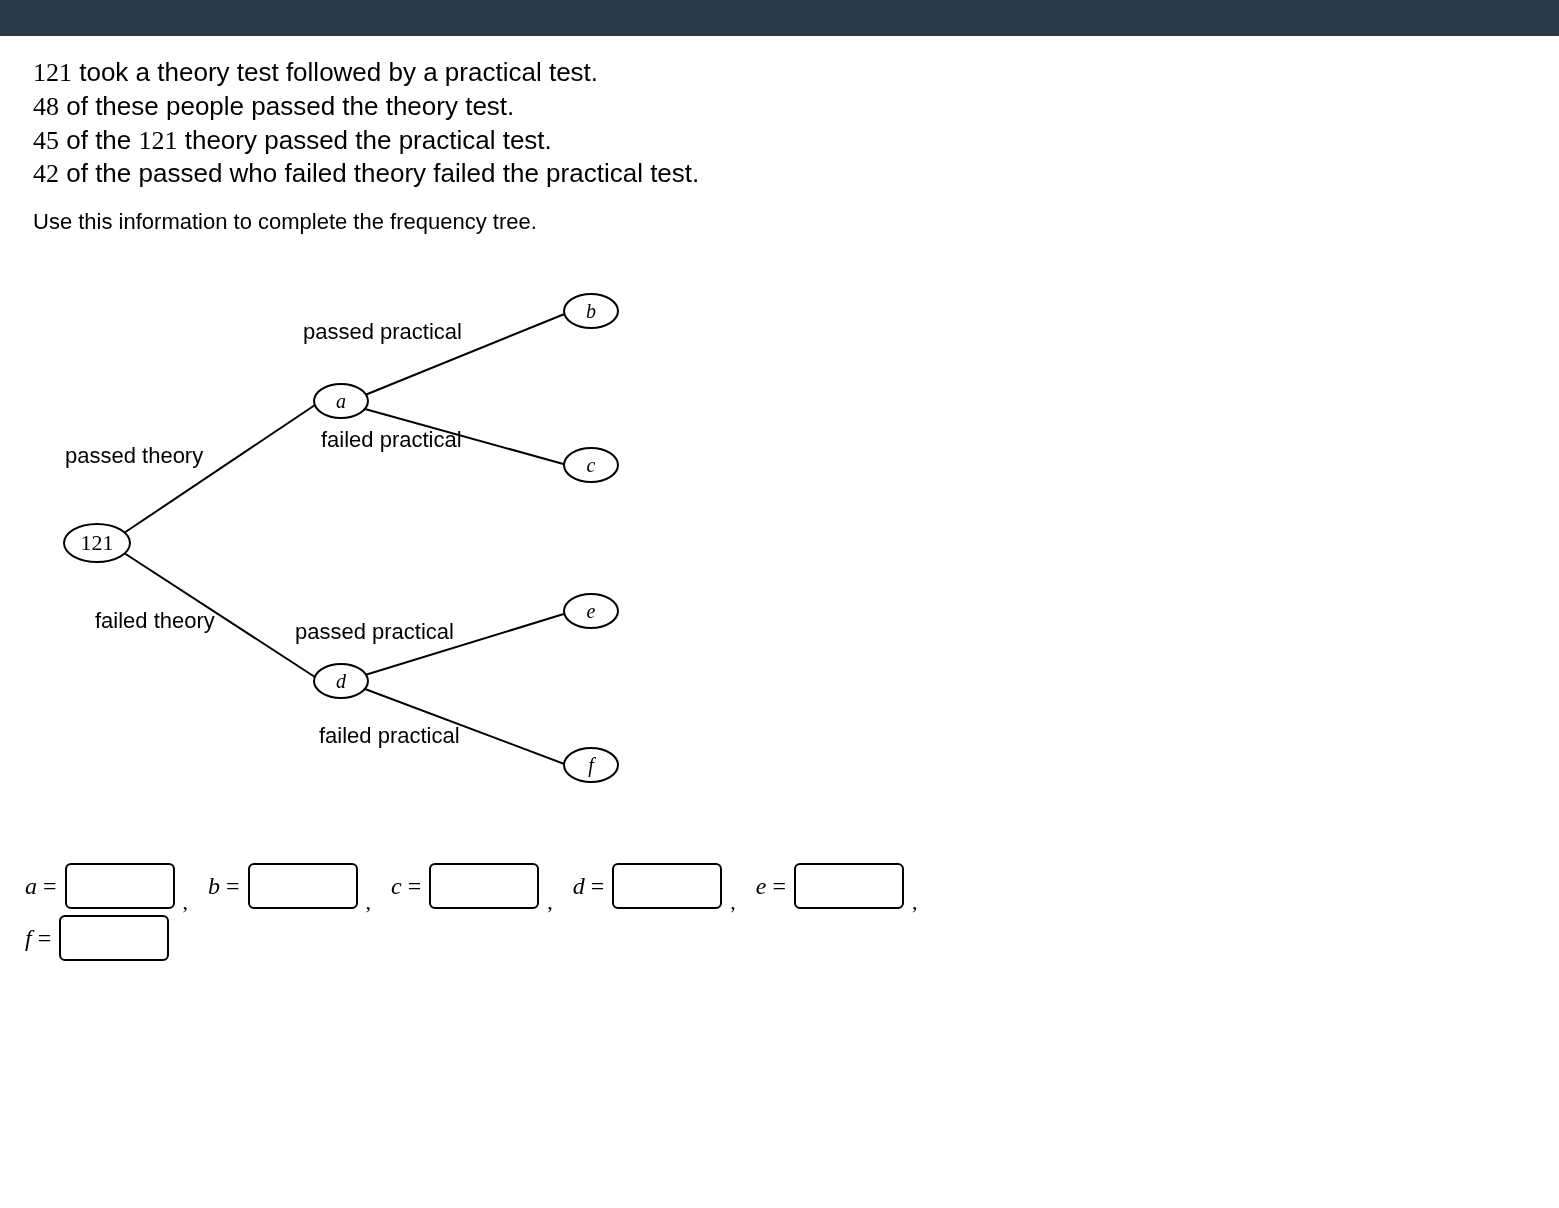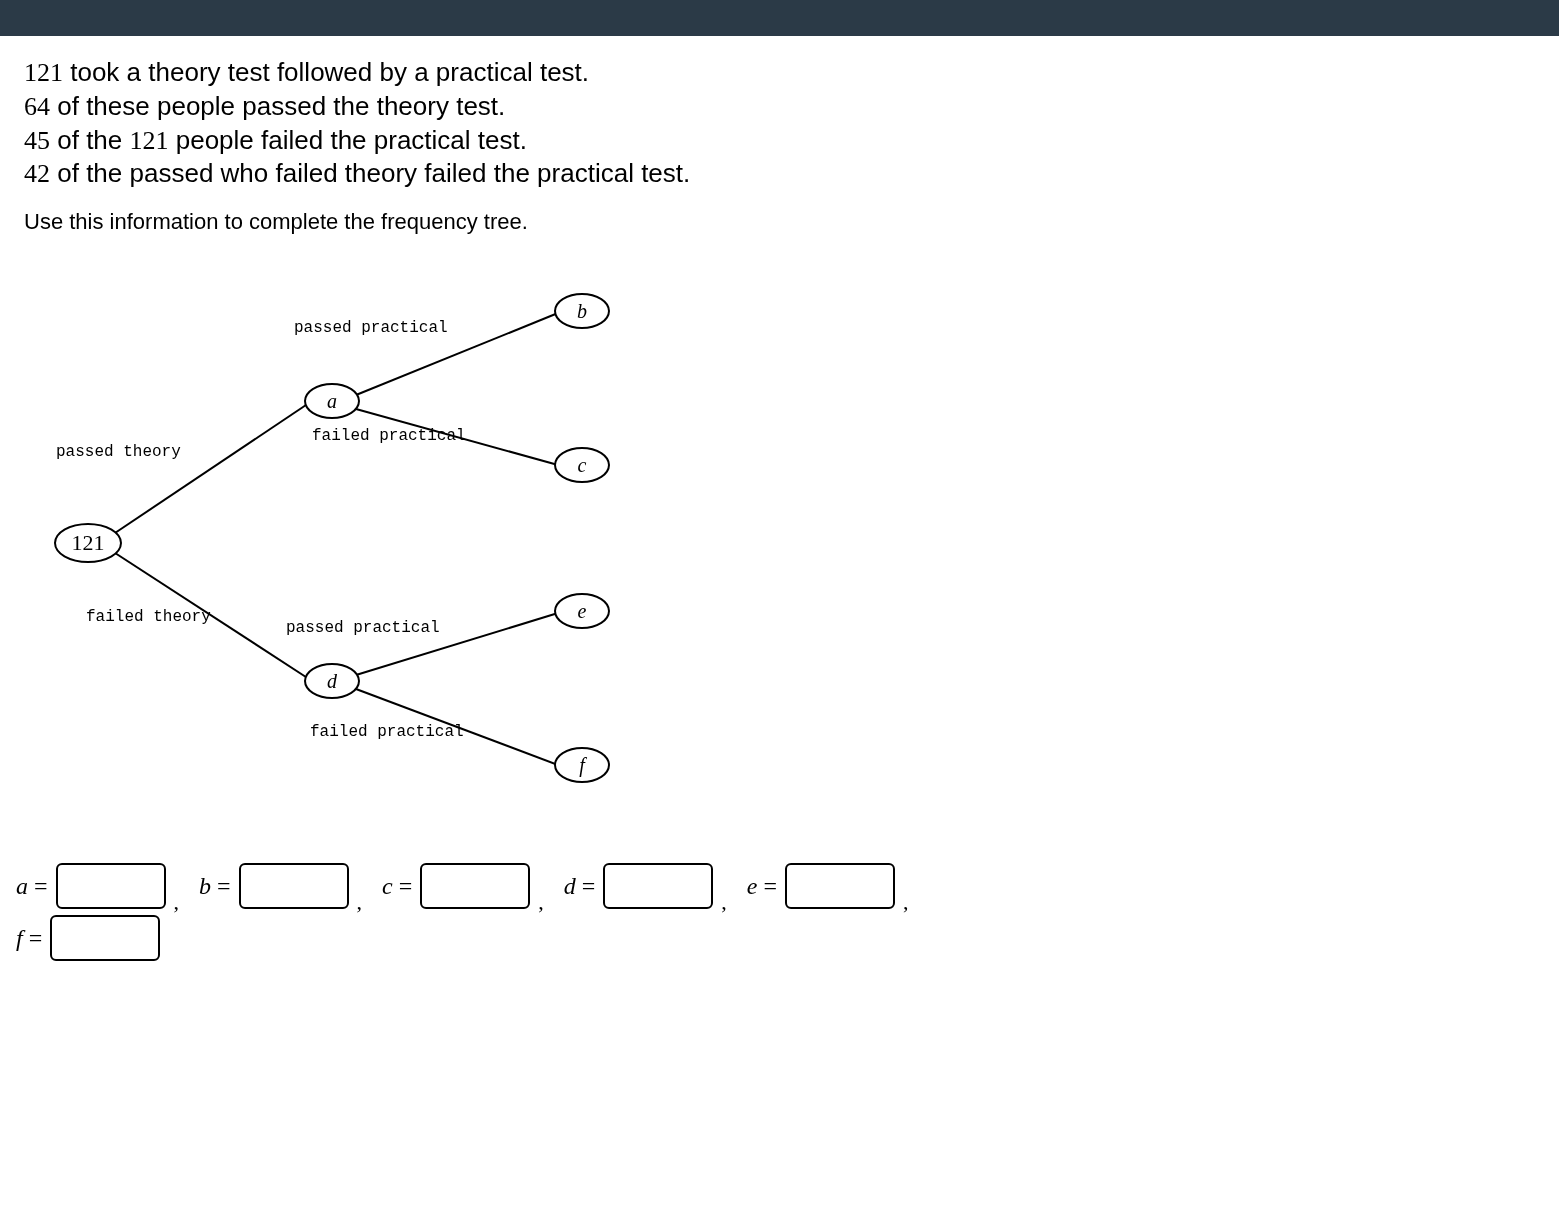--- a/index.html
+++ b/index.html
@@ -1,18 +1,18 @@
 <!DOCTYPE html>
 <html><head>
 <meta charset="utf-8">
 <style>
   * { box-sizing: border-box; margin: 0; padding: 0; }
   body { font-family: Arial, Helvetica, sans-serif; background: #fff; color: #000; }
   .top-bar { background: #2b3a47; height: 36px; width: 100%; }
-  .content { padding: 20px 30px 30px 24px; }
+  .content { padding: 20px 30px 30px 33px; }
   .problem-text { font-size: 26px; line-height: 1.3; margin-bottom: 18px; }
   .problem-text .num { font-family: "Times New Roman", serif; }
   .instruction { font-size: 22px; margin-bottom: 28px; }
   .tree-wrap { position: relative; width: 700px; height: 560px; margin-left: 10px; }
   .tree-wrap svg { position: absolute; top: 0; left: 0; }
   .node-oval {
     position: absolute;
     border: 2px solid #000;
     border-radius: 50%;
     display: flex;
@@ -23,24 +23,23 @@
   }
   .root { width: 68px; height: 40px; left: 20px; top: 260px; font-size: 22px; }
   .mid-a { width: 56px; height: 36px; left: 270px; top: 120px; font-size: 20px; font-style: italic; }
   .mid-d { width: 56px; height: 36px; left: 270px; top: 400px; font-size: 20px; font-style: italic; }
   .leaf-b { width: 56px; height: 36px; left: 520px; top: 30px;  font-size: 20px; font-style: italic; }
   .leaf-c { width: 56px; height: 36px; left: 520px; top: 184px; font-size: 20px; font-style: italic; }
   .leaf-e { width: 56px; height: 36px; left: 520px; top: 330px; font-size: 20px; font-style: italic; }
   .leaf-f { width: 56px; height: 36px; left: 520px; top: 484px; font-size: 20px; font-style: italic; }
   .branch-label {
     position: absolute;
-    font-size: 16px;
+    font-size: 22px;
     background: transparent;
     white-space: nowrap;
-    font-family: Liberation Mono, monospace;
   }
   .lbl-passed-theory   { left: 22px;  top: 180px; }
   .lbl-failed-theory   { left: 52px;  top: 345px; }
   .lbl-passed-prac-1   { left: 260px; top: 56px;  }
   .lbl-failed-prac-1   { left: 278px; top: 164px;  }
   .lbl-passed-prac-2   { left: 252px; top: 356px; }
   .lbl-failed-prac-2   { left: 276px; top: 460px; }
   .answers {
     display: flex;
     flex-wrap: wrap;
@@ -69,24 +68,24 @@
 
 <div class="top-bar"></div>
 
 <div class="content">
 
   <div class="problem-text">
     <div>
       <span class="num">121</span><span> took a theory test followed by a practical test.</span>
     </div>
     <div>
-      <span class="num">64</span><span> of these people passed the theory test.</span>
+      <span class="num">48</span><span> of these people passed the theory test.</span>
     </div>
     <div>
-      <span class="num">45</span><span> of the </span><span class="num">121</span><span> people failed the practical test.</span>
+      <span class="num">45</span><span> of the </span><span class="num">121</span><span> theory passed the practical test.</span>
     </div>
     <div>
       <span class="num">42</span><span> of the passed who failed theory failed the practical test.</span>
     </div>
   </div>
 
   <div class="instruction">Use this information to complete the frequency tree.</div>
 
   <div class="tree-wrap">
     <svg width="700" height="560">

